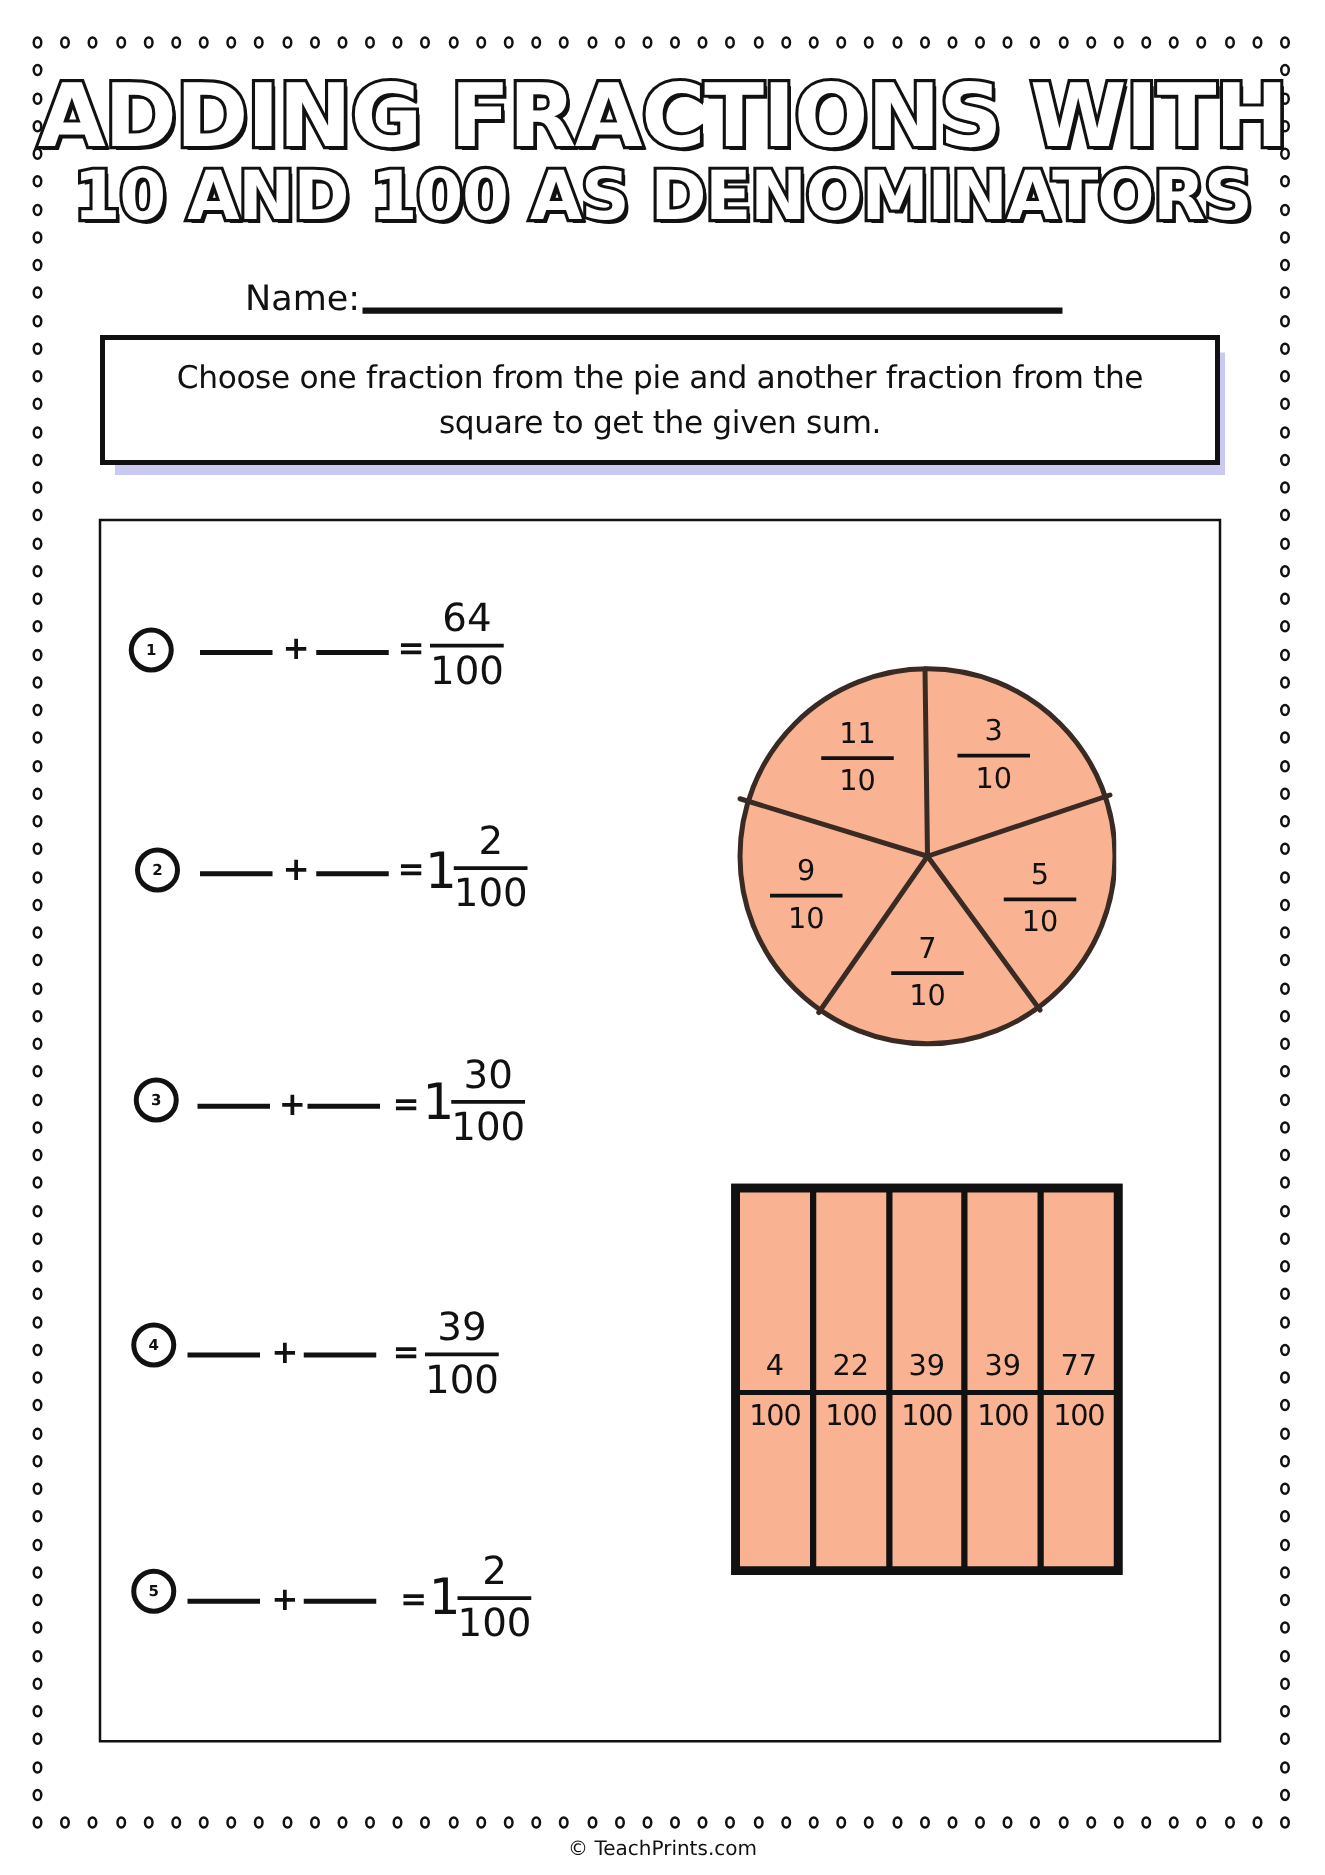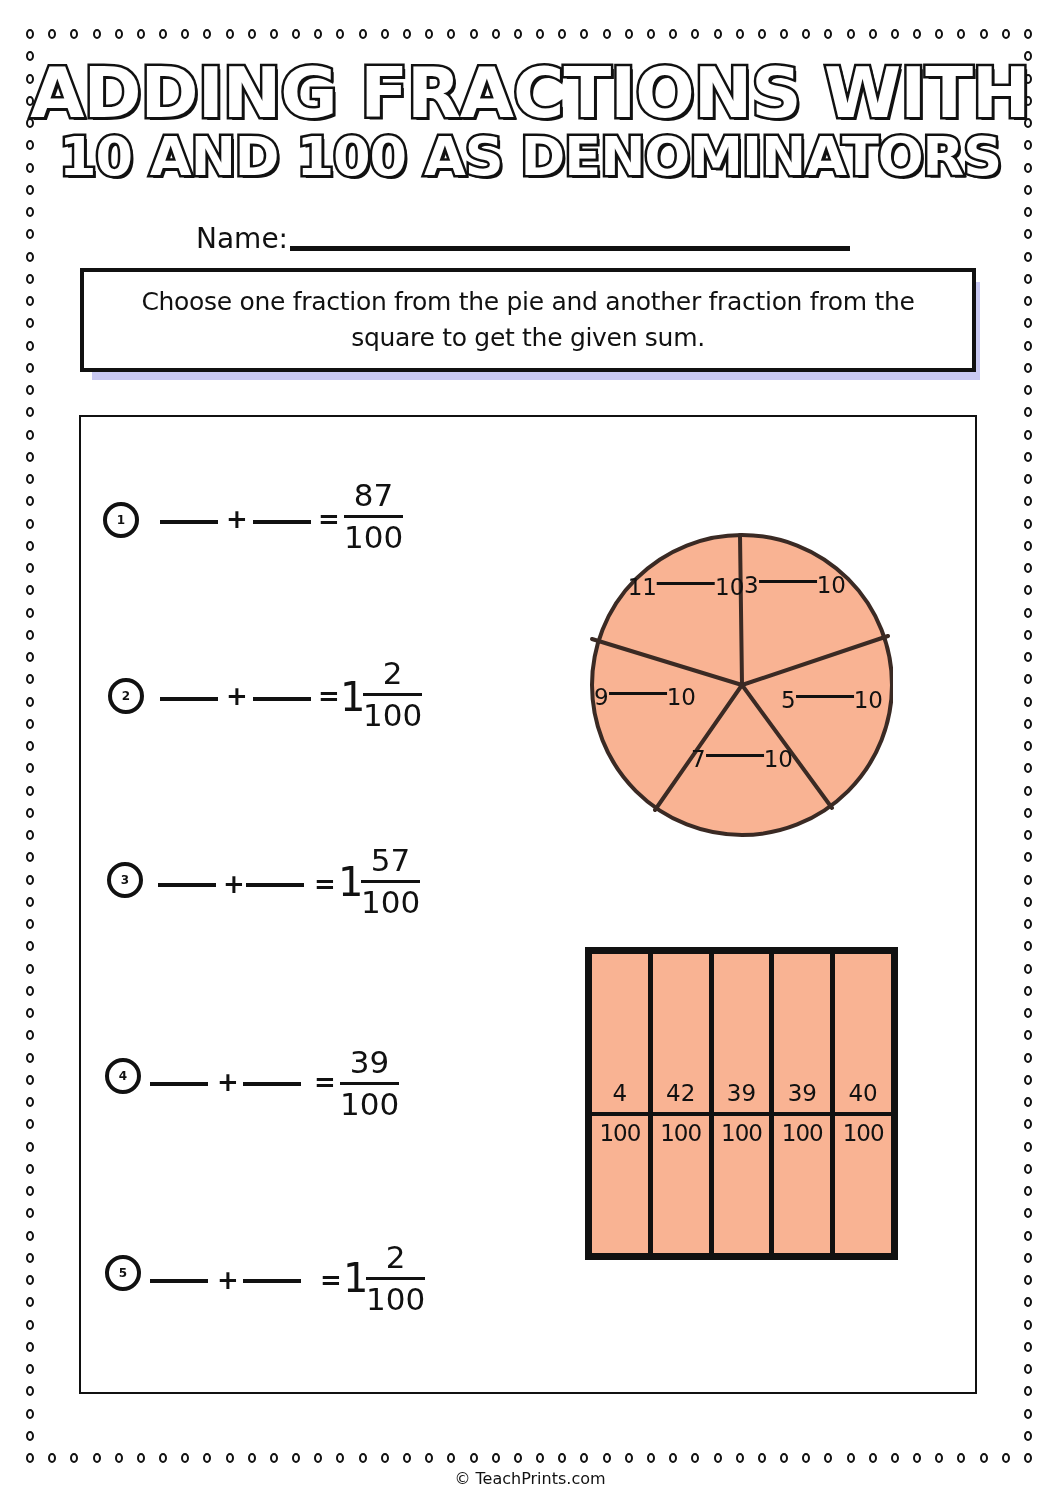--- a/index.html
+++ b/index.html
@@ -38,21 +38,21 @@
               align-items: center; justify-content: center; font-size: 12px; font-weight: bold; }
   .blank { position: absolute; height: 4px; background: #111; }
   .op { position: absolute; font-size: 26px; font-weight: bold; line-height: 1; }
   .whole { position: absolute; font-size: 40px; line-height: 1; }
   .frac { position: absolute; display: flex; flex-direction: column; align-items: center; }
   .frac .num, .frac .den { font-size: 31px; line-height: 1; }
   .frac .bar { height: 3px; background: #111; margin: 4px 0; align-self: stretch; }
 
   
   .pie-wrap { left: 585px; top: 531px; width: 308px; height: 308px; }
-  .pie-label { position: absolute; display: flex; 
+  .pie-label { position: absolute; display: flex; flex-direction: column; align-items: center;
                transform: translate(-50%, 0); }
   .pie-label .num, .pie-label .den { font-size: 23px; line-height: 1; }
   .pie-label .bar { height: 3px; background: #111; width: 58px; margin: 6px 0; }
 
   
   .square { left: 585px; top: 947px; width: 313px; height: 313px; box-sizing: border-box;
             border: 7px solid #111; background: #111; display: flex; gap: 5px; }
   .strip { flex: 1; background: #f9b393; position: relative; }
   .strip .num { position: absolute; left: 0; right: 0; text-align: center; top: 128px;
                 font-size: 23px; line-height: 1; }
@@ -301,21 +301,21 @@
 
 <div class="abs" style="left:0;top:0;">
   <div class="q-circle" style="left:103px;top:502px;">
     <span>1</span>
   </div>
   <div class="blank" style="left:160px;top:520px;width:58px;"></div>
   <div class="op" style="left:226px;top:506px;">+</div>
   <div class="blank" style="left:253px;top:520px;width:58px;"></div>
   <div class="op" style="left:318px;top:506px;">=</div>
   <div class="frac" style="left:344px;top:480px;">
-    <span class="num">87</span>
+    <span class="num">64</span>
     <span class="bar"></span>
     <span class="den">100</span>
   </div>
 </div>
 
 <div class="abs" style="left:0;top:0;">
   <div class="q-circle" style="left:108px;top:678px;">
     <span>2</span>
   </div>
   <div class="blank" style="left:160px;top:697px;width:58px;"></div>
@@ -333,21 +333,21 @@
 <div class="abs" style="left:0;top:0;">
   <div class="q-circle" style="left:107px;top:862px;">
     <span>3</span>
   </div>
   <div class="blank" style="left:158px;top:883px;width:58px;"></div>
   <div class="op" style="left:223px;top:871px;">+</div>
   <div class="blank" style="left:246px;top:883px;width:58px;"></div>
   <div class="op" style="left:314px;top:871px;">=</div>
   <div class="whole" style="left:338px;top:862px;">1</div>
   <div class="frac" style="left:361px;top:845px;">
-    <span class="num">57</span>
+    <span class="num">30</span>
     <span class="bar"></span>
     <span class="den">100</span>
   </div>
 </div>
 
 <div class="abs" style="left:0;top:0;">
   <div class="q-circle" style="left:105px;top:1058px;">
     <span>4</span>
   </div>
   <div class="blank" style="left:150px;top:1082px;width:58px;"></div>
@@ -415,34 +415,34 @@
   </div>
 </div>
 
 <div class="abs square">
   <div class="strip">
     <span class="num">4</span>
     <span class="line"></span>
     <span class="den">100</span>
   </div>
   <div class="strip">
-    <span class="num">42</span>
+    <span class="num">22</span>
     <span class="line"></span>
     <span class="den">100</span>
   </div>
   <div class="strip">
     <span class="num">39</span>
     <span class="line"></span>
     <span class="den">100</span>
   </div>
   <div class="strip">
     <span class="num">39</span>
     <span class="line"></span>
     <span class="den">100</span>
   </div>
   <div class="strip">
-    <span class="num">40</span>
+    <span class="num">77</span>
     <span class="line"></span>
     <span class="den">100</span>
   </div>
 </div>
 
 <div class="abs footer">© TeachPrints.com</div>
 
 </body></html>

